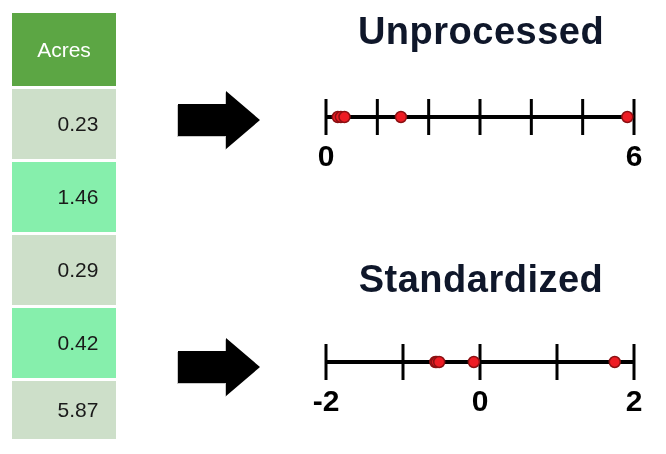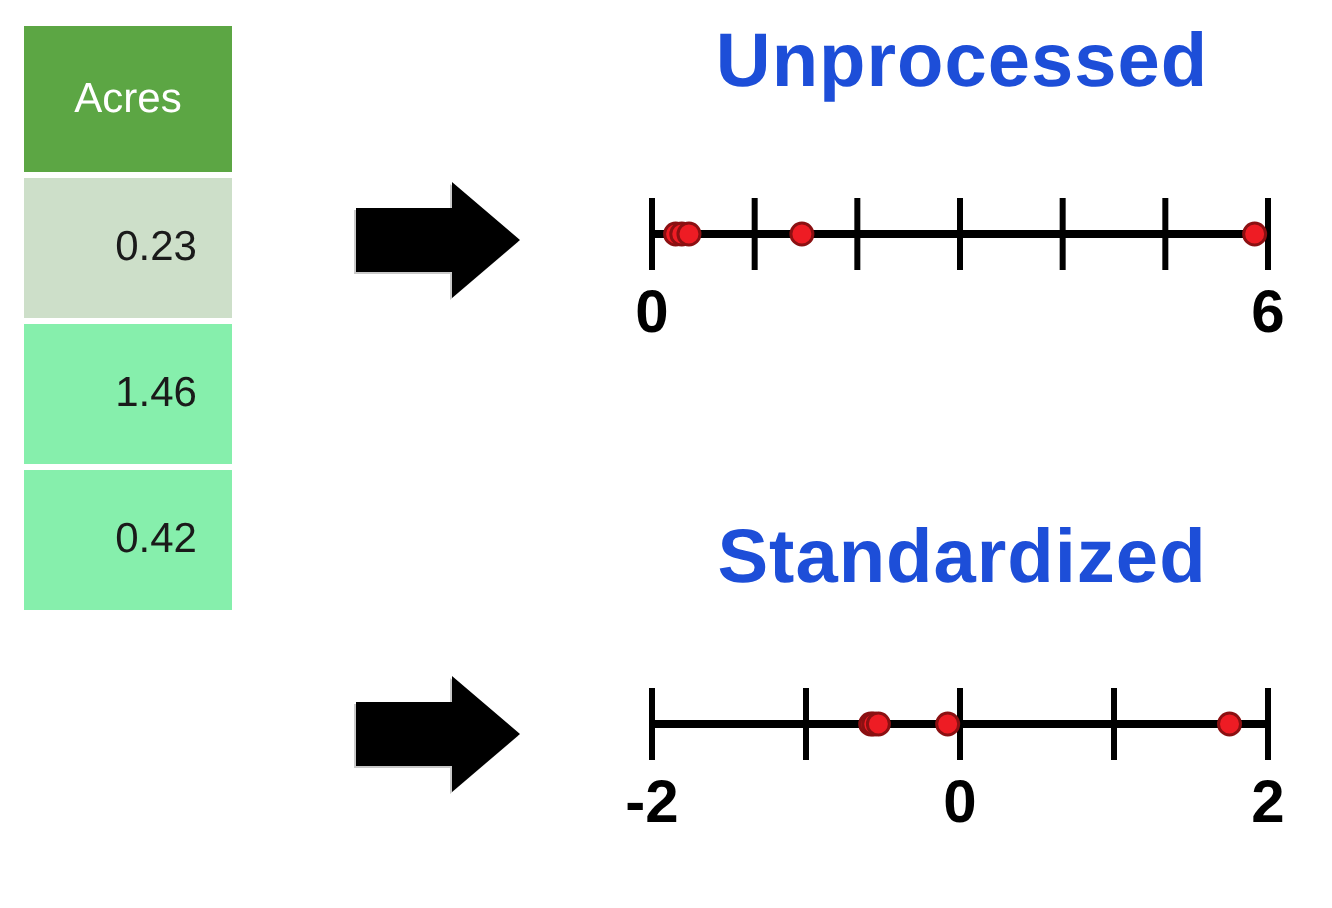--- a/index.html
+++ b/index.html
@@ -51,21 +51,21 @@
   .arrow svg { display: block; filter: drop-shadow(-1px 1px 0 #c9c9c9); }
 
   
   .chart-title {
     position: absolute;
     left: 298px;
     width: 366px;
     text-align: center;
     font-size: 38px;
     font-weight: 600;
-    color: #1d4ed8;
+    color: #0f172a;
     letter-spacing: 0.5px;
   }
   .chart-title.first  { top: 10px; }
   .chart-title.second { top: 258px; }
 
   
   .number-line-svg {
     position: absolute;
     left: 298px;
     width: 366px;
@@ -77,21 +77,23 @@
 </style>
 </head>
 <body>
 
 <div class="canvas">
 
   <div class="data-table">
     <div class="cell header">Acres</div>
     <div class="cell row dark">0.23</div>
     <div class="cell row light">1.46</div>
+    <div class="cell row dark">0.29</div>
     <div class="cell row light">0.42</div>
+    <div class="cell row dark short">5.87</div>
   </div>
 
   <div class="arrow first">
     <svg width="83" height="60" viewBox="0 0 83 60">
       <polygon points="0,14 48,14 48,1 82,30 48,59 48,46 0,46" fill="#000000"></polygon>
     </svg>
   </div>
   <div class="arrow second">
     <svg width="83" height="60" viewBox="0 0 83 60">
       <polygon points="0,14 48,14 48,1 82,30 48,59 48,46 0,46" fill="#000000"></polygon>

